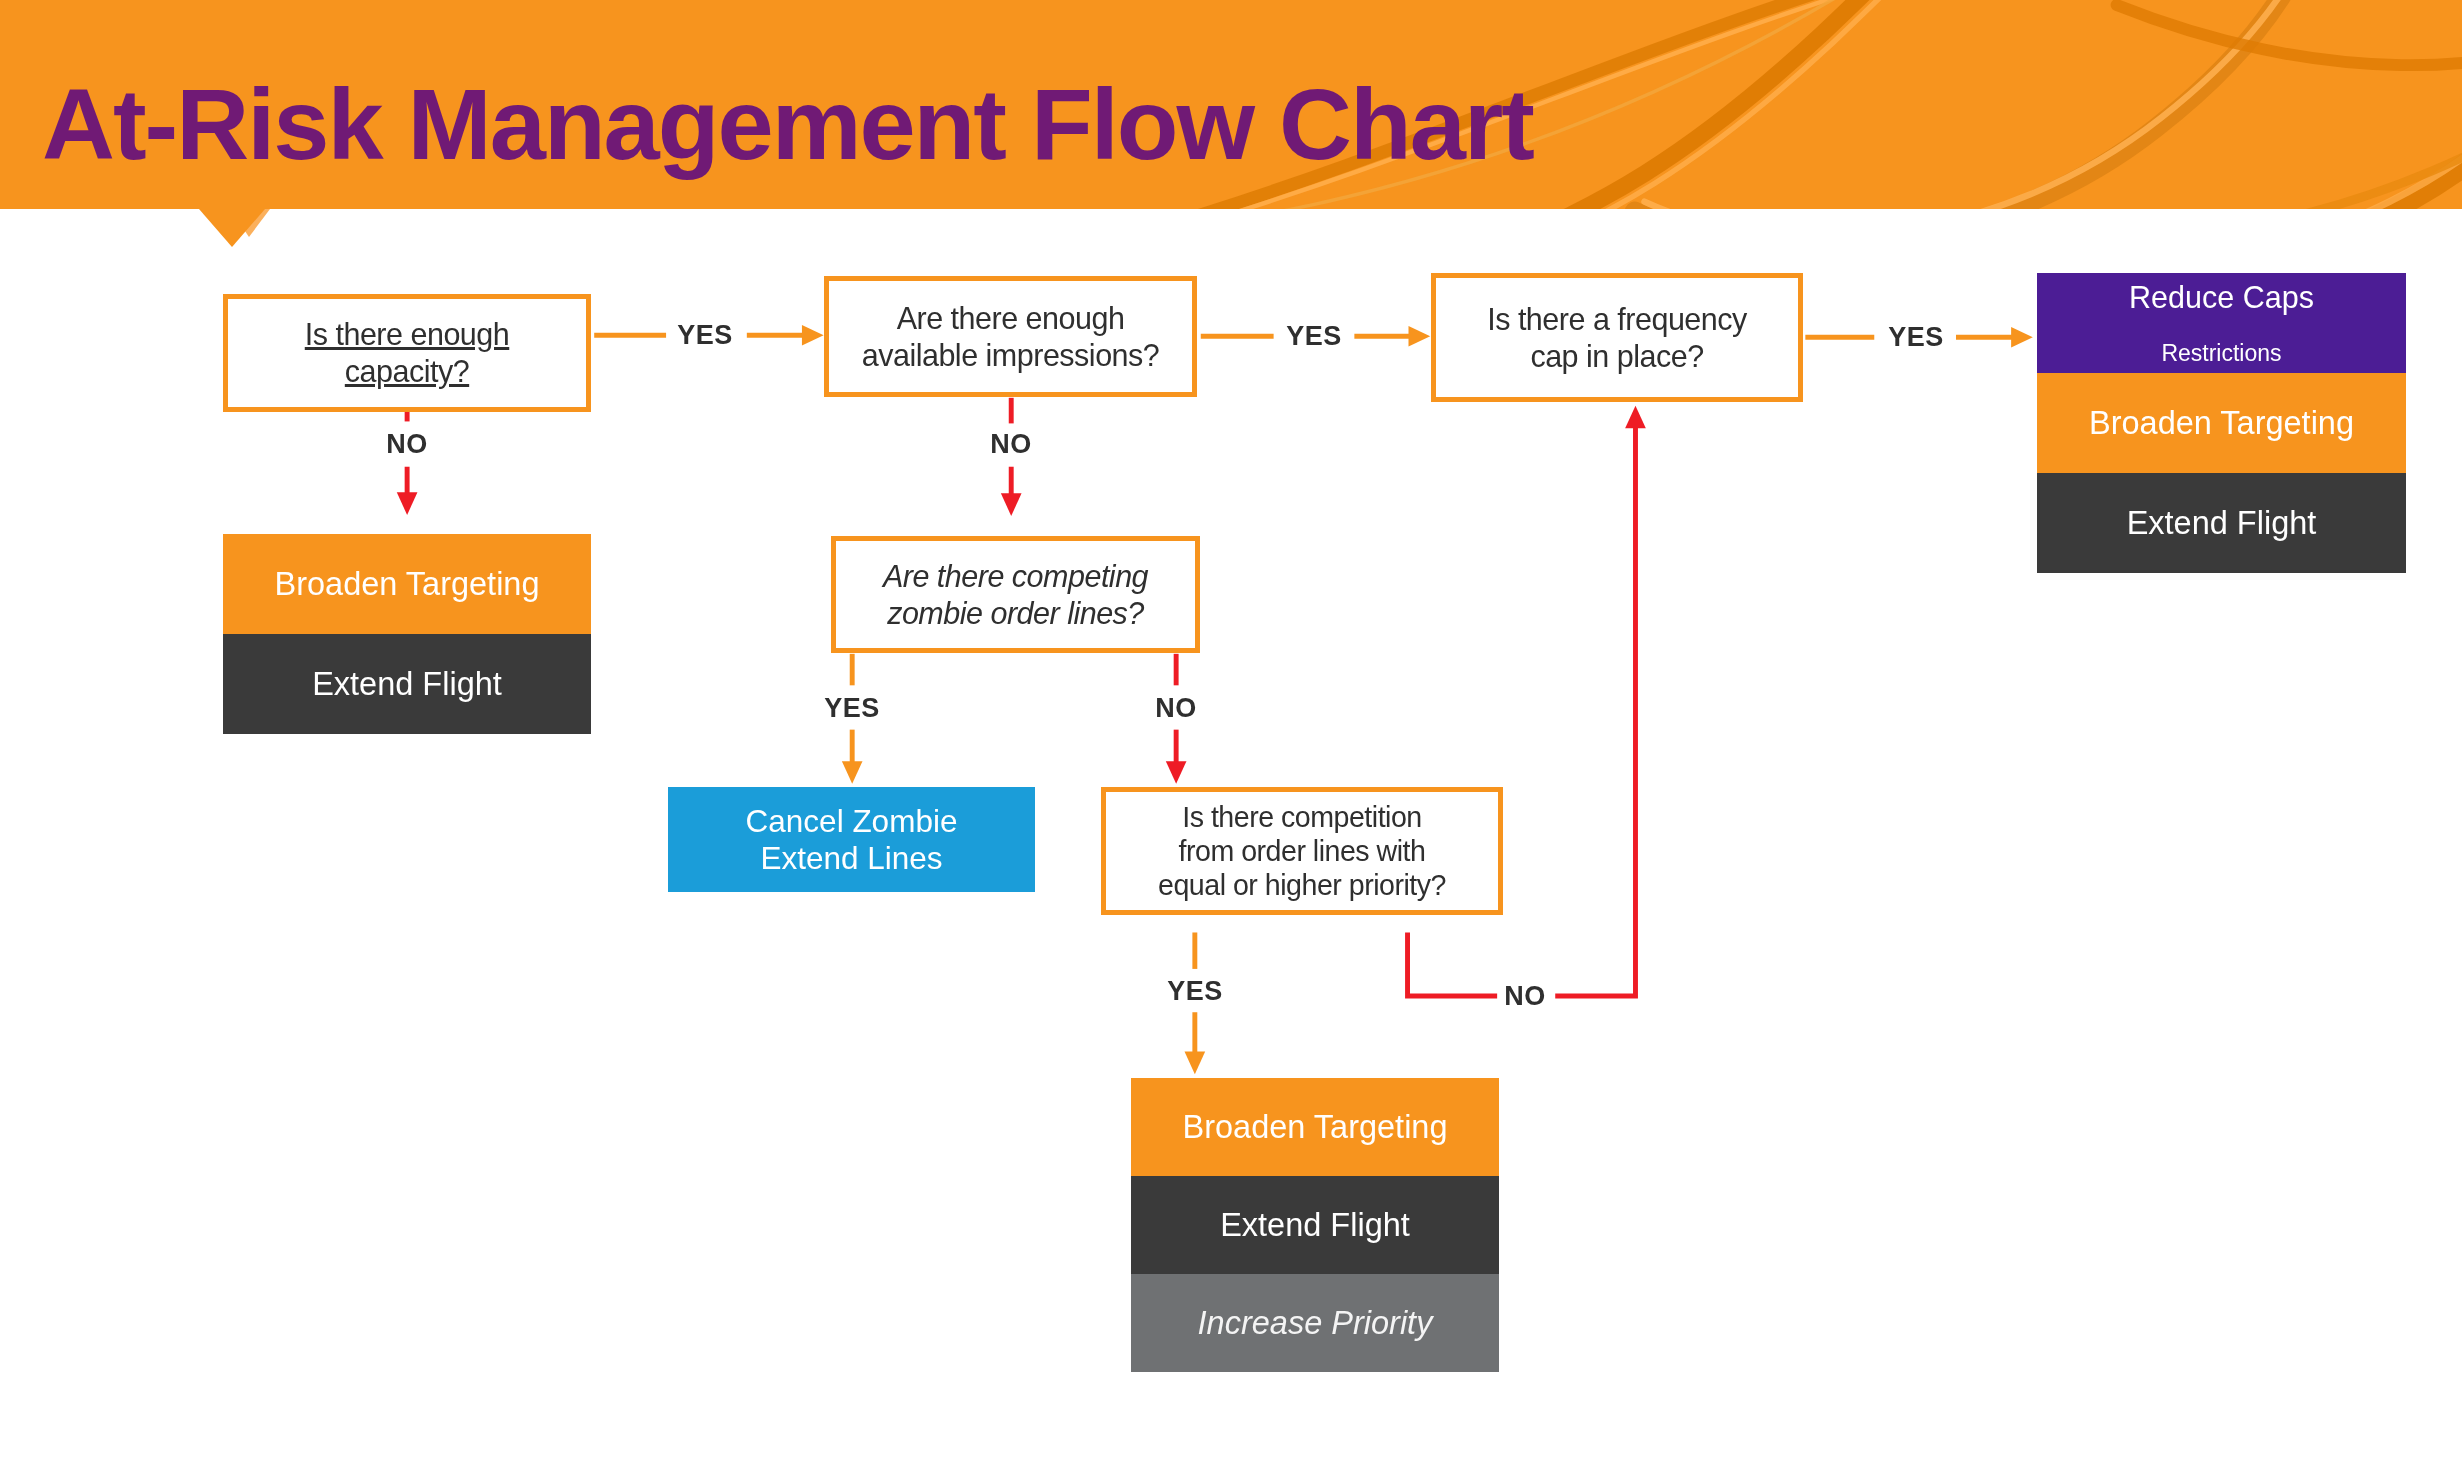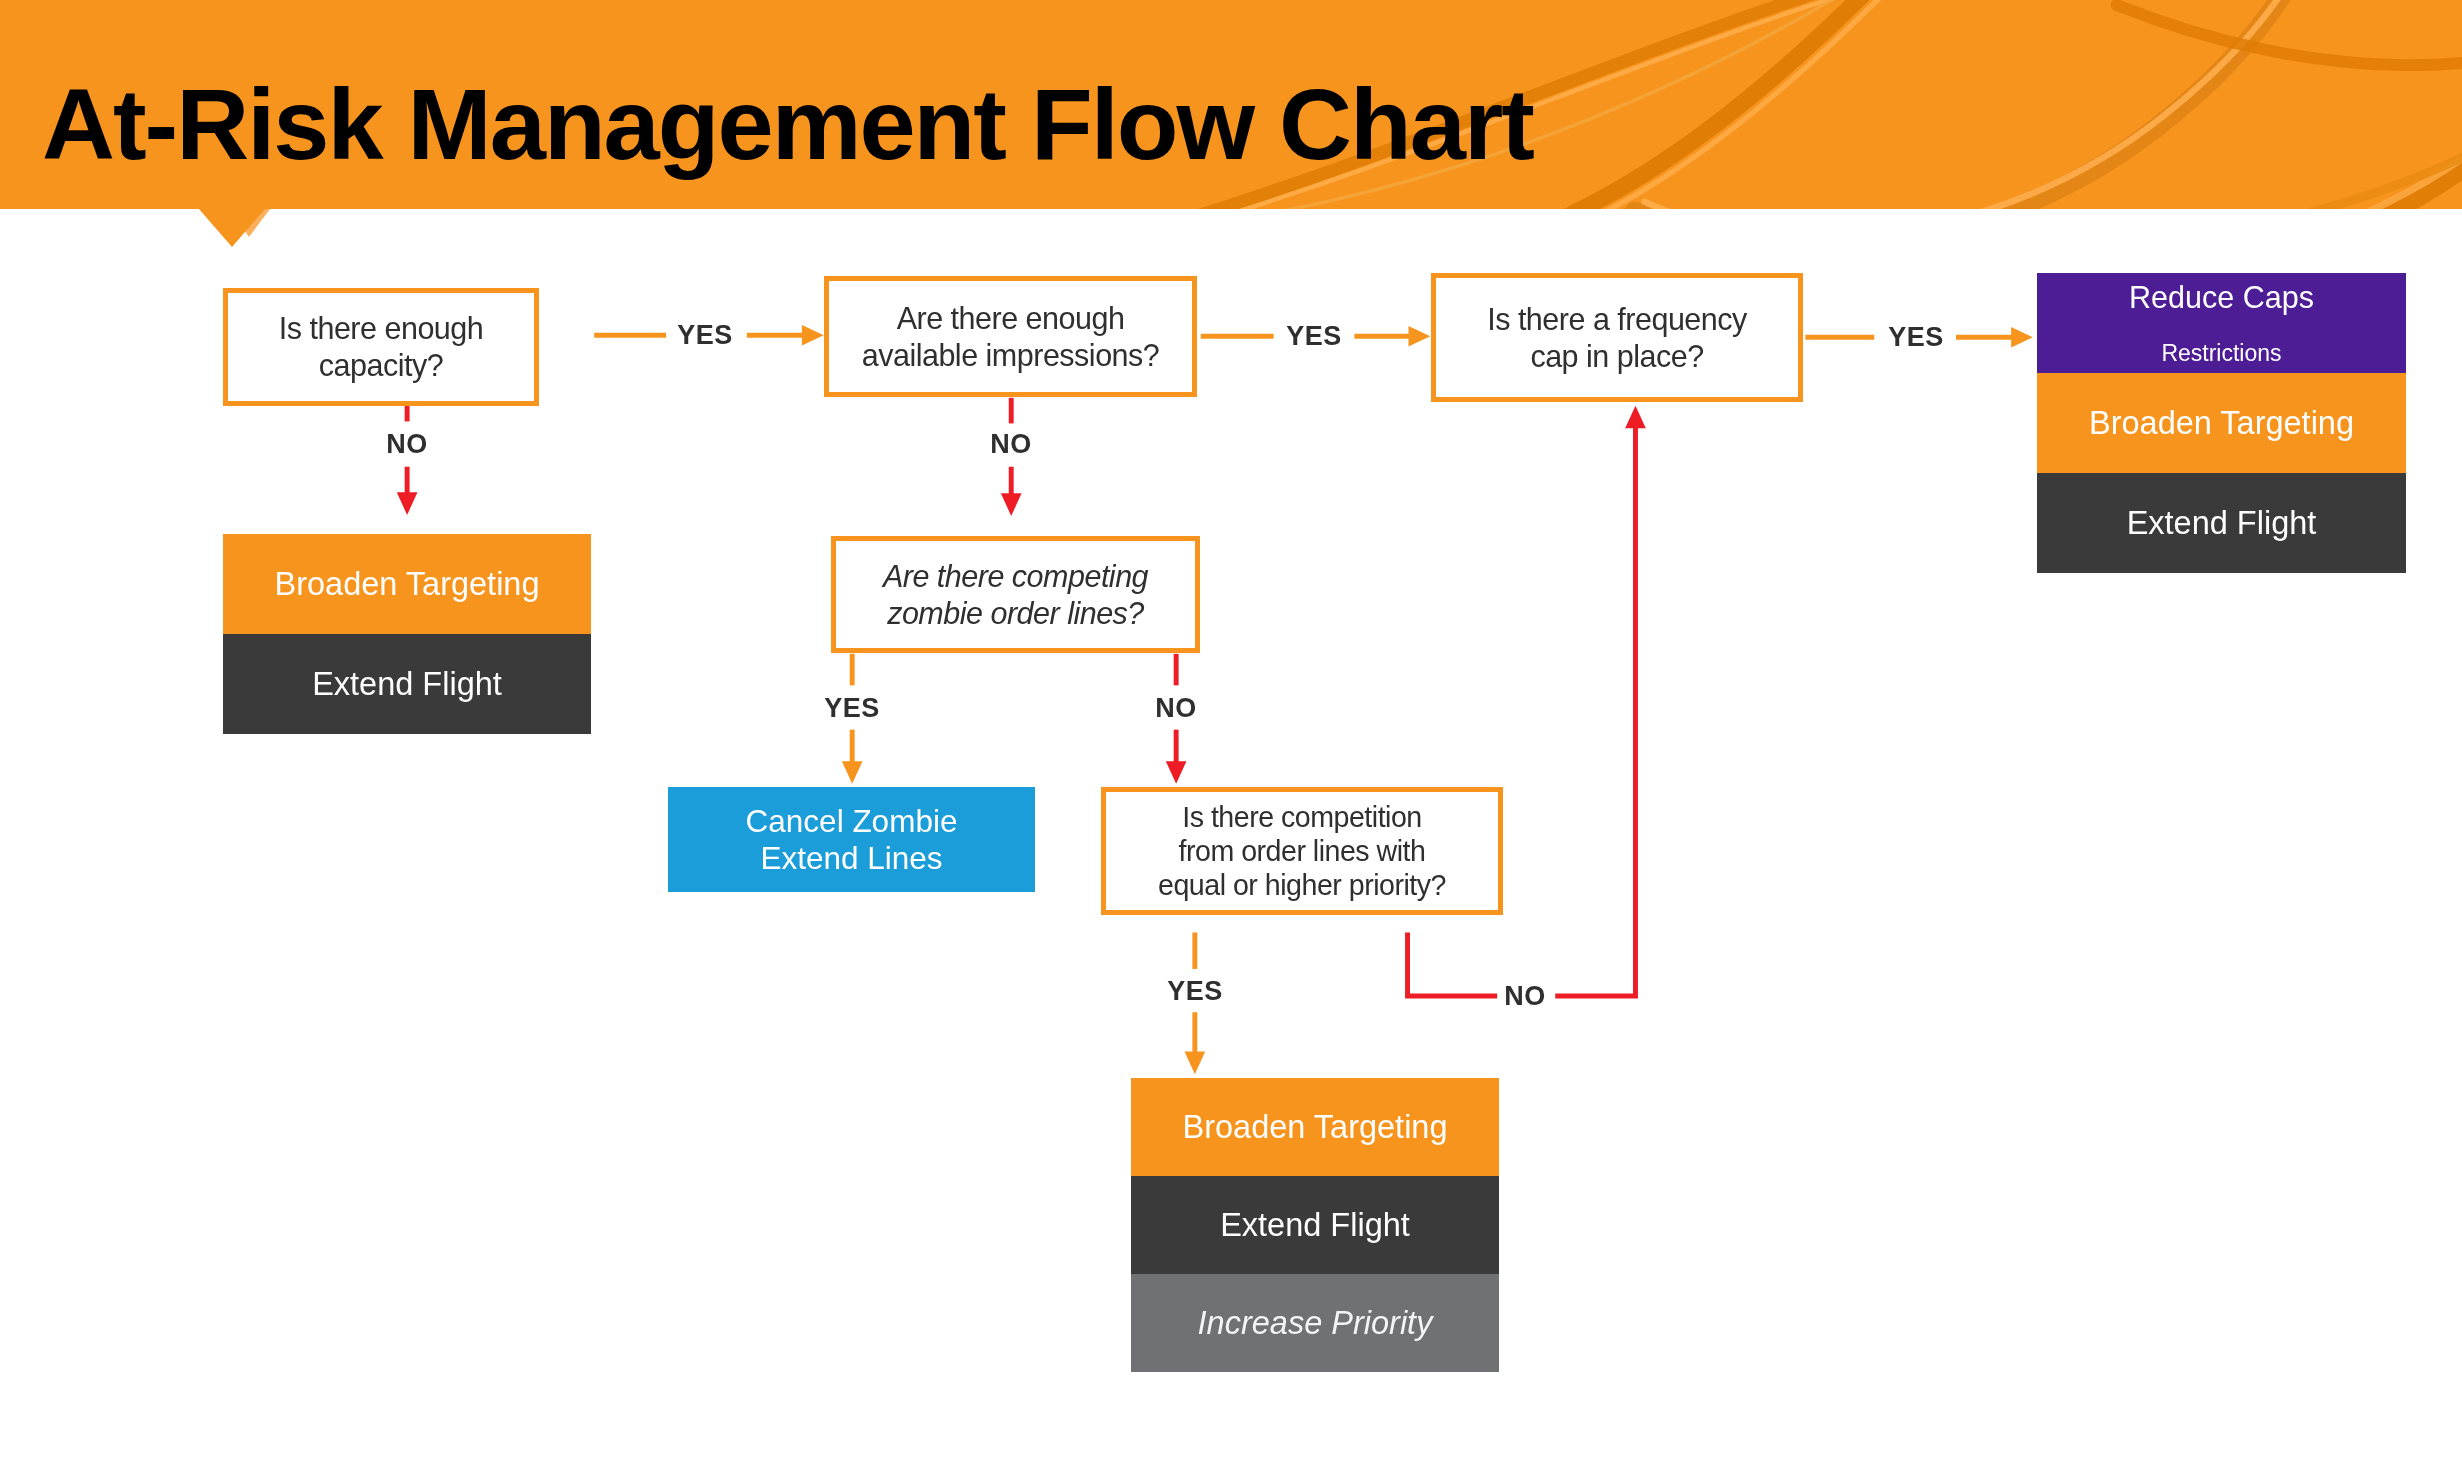--- a/index.html
+++ b/index.html
@@ -13,21 +13,21 @@
 
   
   .banner{
     position:absolute;left:0;top:0;width:2627px;height:209px;
     background:#F7941E;overflow:hidden;
   }
   .swirls{position:absolute;left:0;top:0;}
   .title{
     position:absolute;left:42px;top:74px;margin:0;
     font-size:101px;font-weight:700;line-height:1;
-    letter-spacing:-2px;color:#000000;white-space:nowrap;
+    letter-spacing:-2px;color:#701a75;white-space:nowrap;
   }
   .banner-tail{
     position:absolute;left:199px;top:209px;width:0;height:0;z-index:3;
     border-left:33px solid transparent;border-right:33px solid transparent;
     border-top:38px solid #F7941E;
   }
   .banner-tail-light{
     position:absolute;left:230px;top:209px;width:0;height:0;z-index:2;
     border-left:19.7px solid transparent;border-right:21.7px solid transparent;
     border-top:28.6px solid #FBB05C;
@@ -145,21 +145,21 @@
       <polygon points="2426,2182 2405,2136 2447,2136" fill="#F7941E"></polygon>
 
       <g stroke="#EE1C25">
         <path d="M2858,1894 L2858,2023 L3040,2023"></path>
         <path d="M3158,2023 L3321,2023 L3321,868"></path>
       </g>
       <polygon points="3321,824 3300,870 3342,870" fill="#EE1C25"></polygon>
     </g>
   </svg>
 
-  <div class="qbox" style="left:223px;top:288px;width:316px;height:118px;">
+  <div class="qbox" style="left:223px;top:294px;width:368px;height:118px;text-decoration:underline;">
     <span class="qline">Is there enough</span>
     <span class="qline">capacity?</span>
   </div>
 
   <div class="qbox" style="left:1431px;top:273px;width:372px;height:129px;">
     <span class="qline">Is there a frequency</span>
     <span class="qline">cap in place?</span>
   </div>
 
   <div class="qbox" style="left:824px;top:276px;width:373px;height:121px;">

